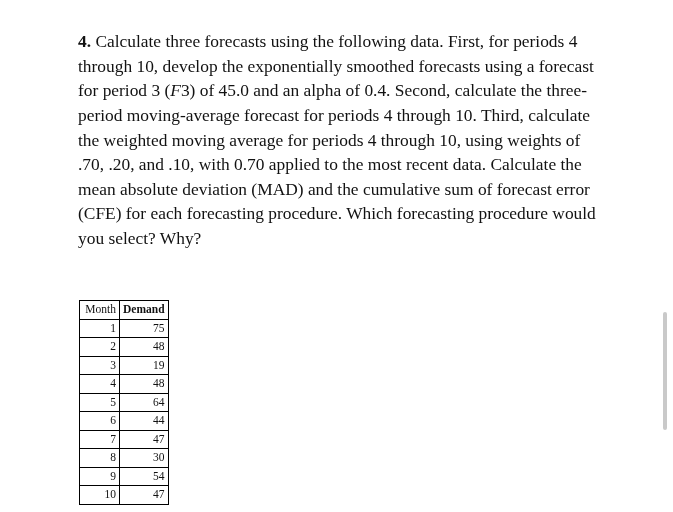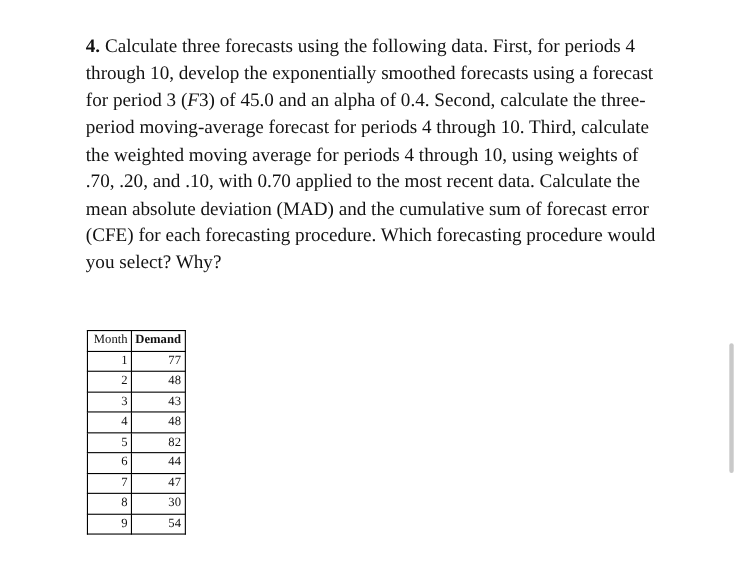--- a/index.html
+++ b/index.html
@@ -100,53 +100,57 @@
   <table class="data-table">
     <thead>
       <tr>
         <th class="col-month">Month</th>
         <th class="col-demand">Demand</th>
       </tr>
     </thead>
     <tbody>
       <tr>
         <td class="cell-month">1</td>
-        <td class="cell-demand">77</td>
+        <td class="cell-demand">75</td>
       </tr>
       <tr>
         <td class="cell-month">2</td>
         <td class="cell-demand">48</td>
       </tr>
       <tr>
         <td class="cell-month">3</td>
-        <td class="cell-demand">43</td>
+        <td class="cell-demand">19</td>
       </tr>
       <tr>
         <td class="cell-month">4</td>
         <td class="cell-demand">48</td>
       </tr>
       <tr>
         <td class="cell-month">5</td>
-        <td class="cell-demand">82</td>
+        <td class="cell-demand">64</td>
       </tr>
       <tr>
         <td class="cell-month">6</td>
         <td class="cell-demand">44</td>
       </tr>
       <tr>
         <td class="cell-month">7</td>
         <td class="cell-demand">47</td>
       </tr>
       <tr>
         <td class="cell-month">8</td>
         <td class="cell-demand">30</td>
       </tr>
       <tr>
         <td class="cell-month">9</td>
         <td class="cell-demand">54</td>
       </tr>
+      <tr>
+        <td class="cell-month">10</td>
+        <td class="cell-demand">47</td>
+      </tr>
     </tbody>
   </table>
 
   <div class="scroll-track"></div>
   <div class="scroll-thumb"></div>
 
 </div>
 
 </body></html>

